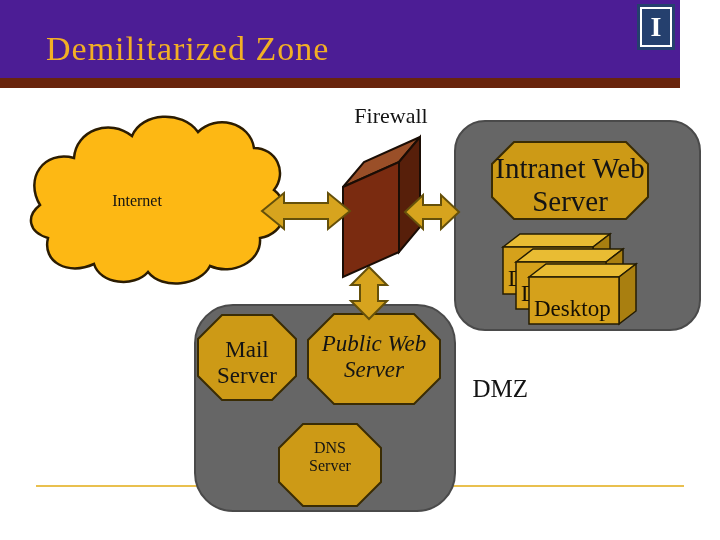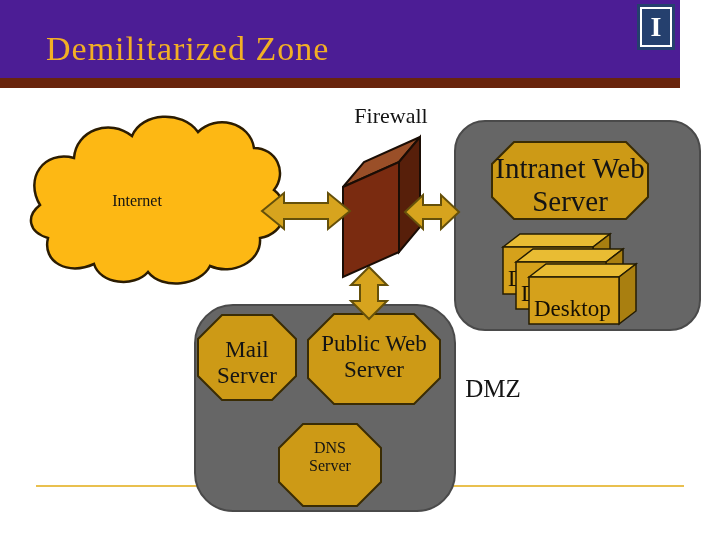--- a/index.html
+++ b/index.html
@@ -108,27 +108,27 @@
     <polygon points="262,211 284,193 284,203 328,203 328,193 350,211 328,229 328,219 284,219 284,229" fill="#D7A41E" stroke="#65500a" stroke-width="2"></polygon>
 
     <polygon points="405,212 423,195 423,205 441,205 441,195 459,212 441,229 441,219 423,219 423,229" fill="#D7A41E" stroke="#65500a" stroke-width="2"></polygon>
   </svg>
 
   <div class="lbl" style="left:57px;top:192px;width:160px;font-size:16px;">Internet</div>
 
   <div class="lbl" style="left:311px;top:103px;width:160px;font-size:22px;">Firewall</div>
 
 
-  <div class="lbl" style="left:458px;top:375px;width:70px;font-size:25px;text-align:center;">DMZ</div>
+  <div class="lbl" style="left:458px;top:375px;width:70px;font-size:25px;text-align:right;">DMZ</div>
 
   <div class="lbl octlabel" style="left:470px;top:152px;width:200px;font-size:29px;">Intranet Web
 Server</div>
 
   <div class="lbl octlabel" style="left:167px;top:331px;width:160px;font-size:23px;margin-top:6px;">Mail
 Server</div>
 
-  <div class="lbl octlabel" style="left:274px;top:331px;width:200px;font-size:23px;">Public Web
+  <div class="lbl octlabel" style="left:274px;top:331px;width:200px;font-size:23px;font-style:italic;">Public Web
 Server</div>
 
   <div class="lbl octlabel" style="left:250px;top:439px;width:160px;font-size:16px;">DNS
 Server</div>
 
 </div>
 
 </body></html>

